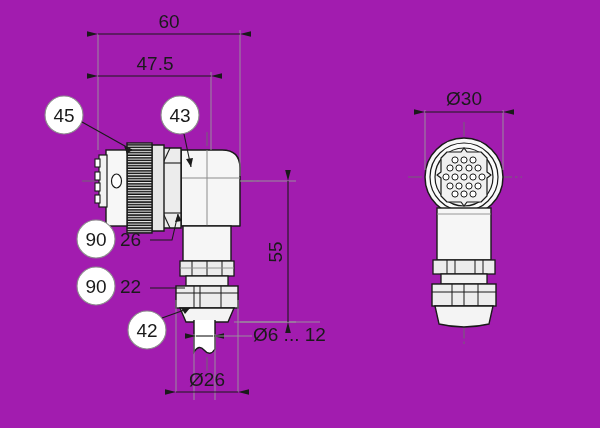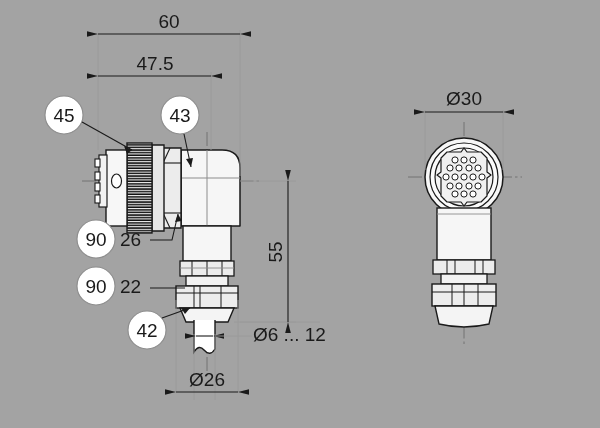--- a/index.html
+++ b/index.html
@@ -4,21 +4,21 @@
 <style>
   html, body {
     margin: 0;
     padding: 0;
     background: #ffffff;
   }
   #canvas {
     position: relative;
     width: 600px;
     height: 428px;
-    background: #a3a3a3;
+    background: #a21caf;
     font-family: "Liberation Sans", sans-serif;
     overflow: hidden;
   }
   svg.drawing {
     position: absolute;
     left: 0;
     top: 0;
     width: 600px;
     height: 428px;
   }

